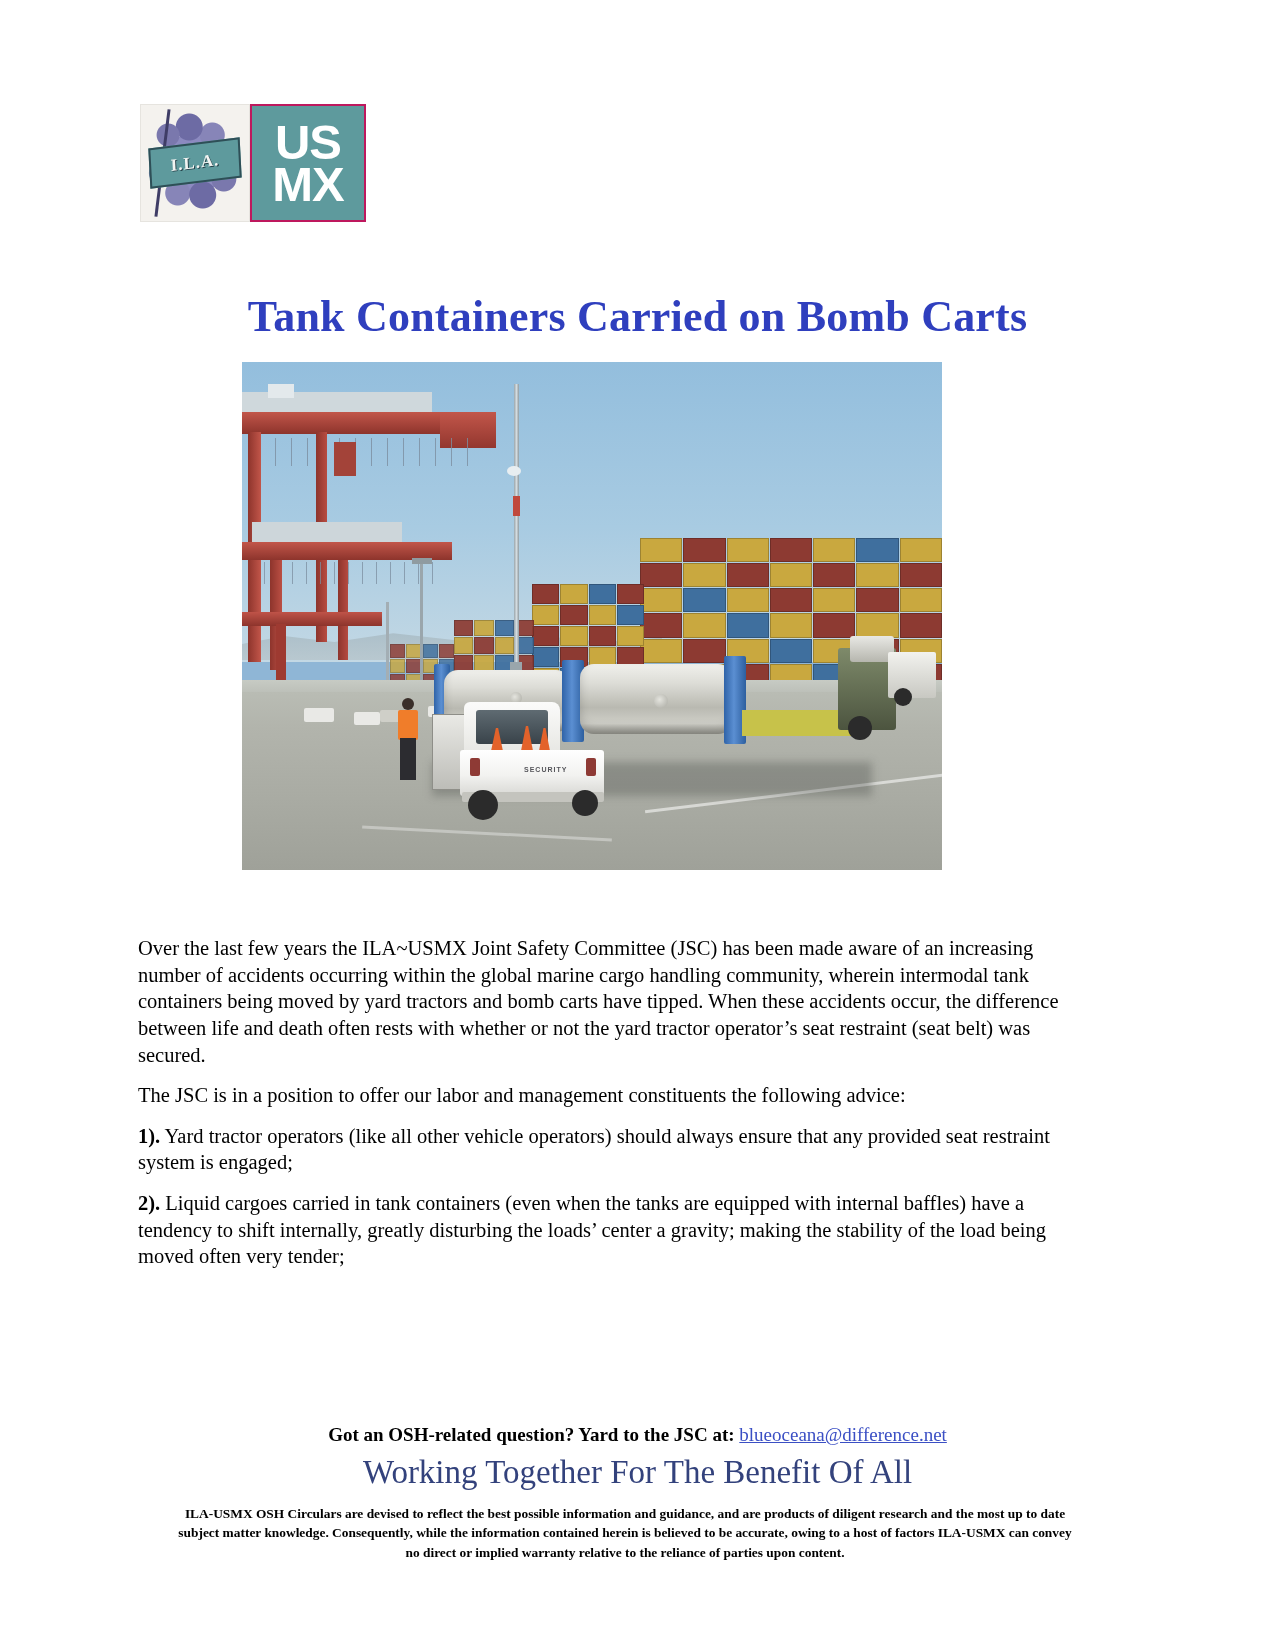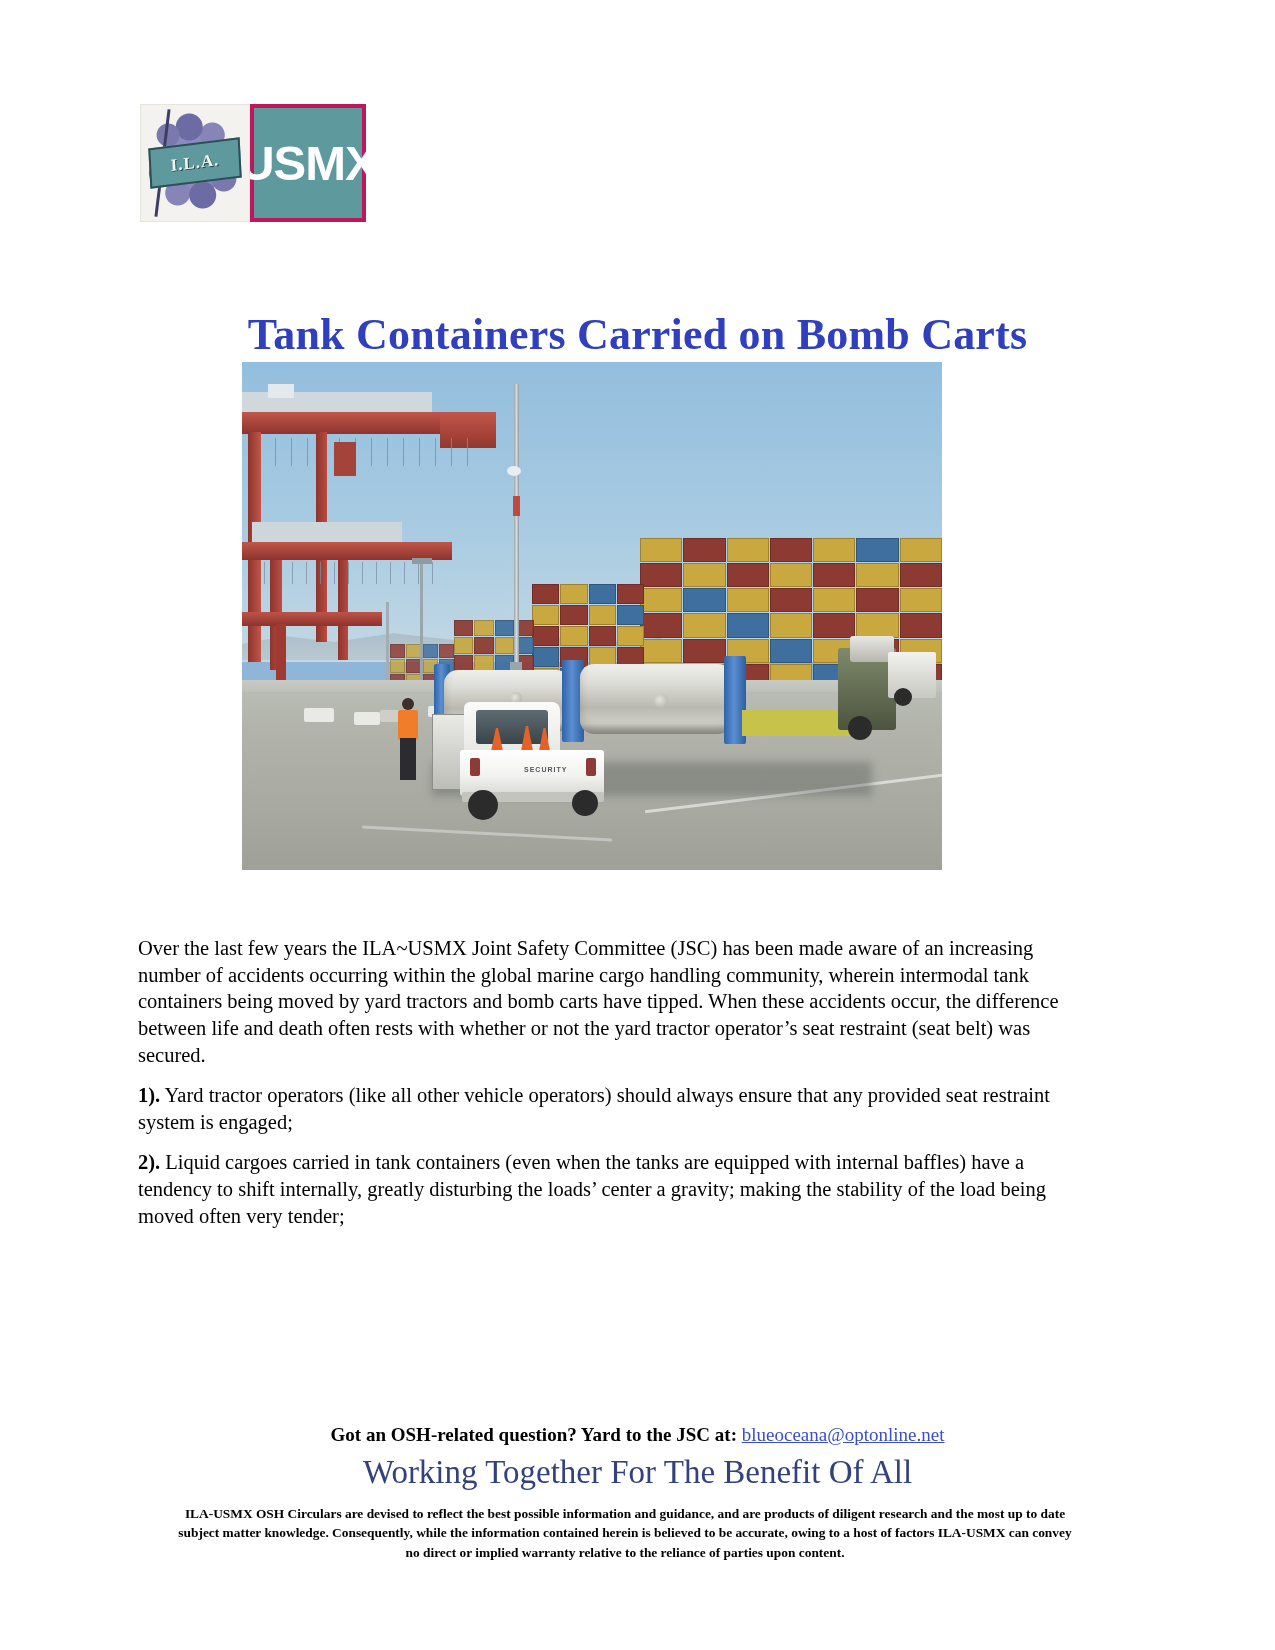--- a/index.html
+++ b/index.html
@@ -90,24 +90,25 @@
     font-size: 17px;
     color: #f2f4f2;
     letter-spacing: 1px;
     text-shadow: 1px 1px 0 #27424a;
   }
   .usmx-badge {
     width: 116px;
     height: 118px;
     background: #5e9a9d;
     display: flex;
+    flex-direction: column;
     align-items: center;
     justify-content: center;
     line-height: 0.86;
-    border: 4px solid #be185d;
+    border: 2px solid #be185d;
     box-sizing: border-box;
   }
   .usmx-badge div {
     color: #ffffff;
     font-family: "Liberation Sans", sans-serif;
     font-weight: bold;
     font-size: 49px;
     letter-spacing: -1px;
   }
   .committee-title {
@@ -139,21 +140,21 @@
   .circular-line .c-date {
     font-family: "Liberation Serif", serif;
     font-size: 21px;
     color: #000;
     margin-left: 14px;
   }
 
   
   .main-title {
     position: absolute;
-    left: 0; top: 309px;
+    left: 0; top: 291px;
     width: 1275px;
     text-align: center;
     font-family: "Liberation Serif", serif;
     font-weight: bold;
     font-size: 44px;
     color: #2f3fbe;
     letter-spacing: 0.2px;
   }
 
   
@@ -571,37 +572,38 @@
     <div class="ph truck-wheel" style="left:226px; top:428px; width:30px; height:30px;"></div>
     <div class="ph truck-wheel" style="left:330px; top:428px; width:26px; height:26px;"></div>
     <div class="ph" style="left:228px; top:396px; width:10px; height:18px; background:#8e3a35; border-radius:2px;"></div>
     <div class="ph" style="left:344px; top:396px; width:10px; height:18px; background:#8e3a35; border-radius:2px;"></div>
   </div>
 
   <div class="content">
 
     <p class="para">Over the last few years the ILA~USMX Joint Safety Committee (JSC) has been made aware of an increasing number of accidents occurring within the global marine cargo handling community, wherein intermodal tank containers being moved by yard tractors and bomb carts have tipped. When these accidents occur, the difference between life and death often rests with whether or not the yard tractor operator’s seat restraint (seat belt) was secured.</p>
 
+    <p class="para">The JSC is in a position to offer our labor and management constituents the following advice:</p>
 
     <p class="para">
       <span class="numlab">1).</span>
       <span>Yard tractor operators (like all other vehicle operators) should always ensure that any provided seat restraint system is engaged;</span>
     </p>
 
     <p class="para">
       <span class="numlab">2).</span>
       <span>Liquid cargoes carried in tank containers (even when the tanks are equipped with internal baffles) have a tendency to shift internally, greatly disturbing the loads’ center a gravity; making the stability of the load being moved often very tender;</span>
     </p>
 
 
 
   </div>
 
   <div class="contact-line">
     <span>Got an OSH-related question? Yard to the JSC at:</span>
-    <a class="contact-email" href="#">blueoceana@optonline.net</a>
+    <a class="contact-email" href="#">blueoceana@difference.net</a>
   </div>
 
   <div class="tagline">Working Together For The Benefit Of All</div>
 
   <div class="disclaimer">ILA-USMX OSH Circulars are devised to reflect the best possible information and guidance, and are products of diligent research and the most up to date subject matter knowledge. Consequently, while the information contained herein is believed to be accurate, owing to a host of factors ILA-USMX can convey no direct or implied warranty relative to the reliance of parties upon content.</div>
 
 </div>
 
 </body></html>

